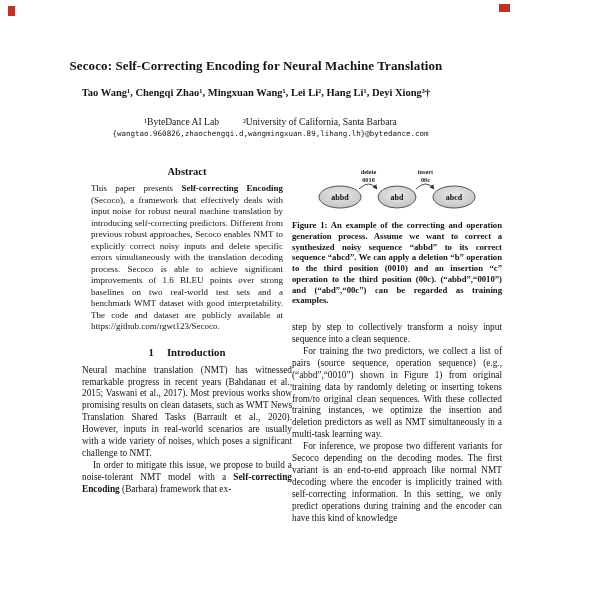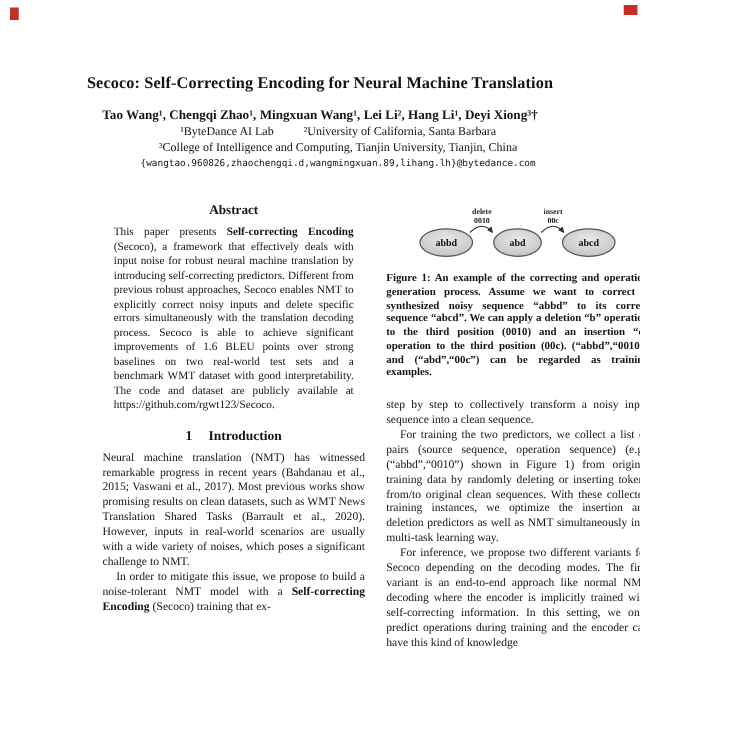--- a/index.html
+++ b/index.html
@@ -5,25 +5,25 @@
   html,body{margin:0;padding:0;background:#ffffff;}
   .page{position:relative;width:512px;height:600px;background:#ffffff;overflow:hidden;
         font-family:"Liberation Serif",serif;color:#141414;}
   .corner-mark{position:absolute;background:#c43026;}
   .corner-left{left:8px;top:6px;width:7px;height:10px;}
   .corner-right{right:2px;top:4px;width:11px;height:8px;}
 
   .header{padding-top:58px;text-align:center;}
   .title{font-size:13px;font-weight:bold;letter-spacing:.1px;}
   .authors{margin-top:13px;font-size:10.5px;font-weight:bold;}
-  .affil{margin-top:2px;font-size:9.6px;padding-left:29px;}
+  .affil{margin-top:18px;font-size:9.6px;padding-left:29px;}
   .pre{white-space:pre;}
   .email{font-family:"DejaVu Sans Mono","Liberation Mono",monospace;font-size:7.5px;margin-top:2px;letter-spacing:0;padding-left:29px;}
 
-  .columns{display:flex;justify-content:space-between;padding:24px 82px 0 82px;gap:17px;}
+  .columns{display:flex;justify-content:space-between;padding:24px 82px 0 82px;}
   .col{width:210px;flex:0 0 210px;}
 
   .para{margin:0;font-size:9.3px;line-height:1.28;text-align:justify;}
   .indent{text-indent:11px;}
 
   .abs-heading{text-align:center;font-weight:bold;font-size:10.5px;margin:4px 0 6px;}
   .abs-text{padding:0 9px;font-size:9px;}
 
   .sec-heading{font-weight:bold;font-size:10.8px;margin:13px 0 7px;text-align:center;}
   .sec-num{margin-right:13px;}
@@ -42,35 +42,34 @@
 
 <div class="page">
 
   <div class="corner-mark corner-left"></div>
   <div class="corner-mark corner-right"></div>
 
   <div class="header">
     <div class="title">Secoco: Self-Correcting Encoding for Neural Machine Translation</div>
     <div class="authors">Tao Wang¹, Chengqi Zhao¹, Mingxuan Wang¹, Lei Li², Hang Li¹, Deyi Xiong³†</div>
     <div class="affil pre">¹ByteDance AI Lab          ²University of California, Santa Barbara</div>
-    <div class="affil">³College of Intelligence and Computing, Tianjin University, Tianjin, China</div>
     <div class="email pre">{wangtao.960826,zhaochengqi.d,wangmingxuan.89,lihang.lh}@bytedance.com</div>
   </div>
 
   <div class="columns">
 
     <div class="col">
       <div class="abs-heading">Abstract</div>
       <p class="para abs-text"><span>This paper presents </span><b>Self-correcting Encoding</b><span> (Secoco), a framework that effectively deals with input noise for robust neural machine translation by introducing self-correcting predictors. Different from previous robust approaches, Secoco enables NMT to explicitly correct noisy inputs and delete specific errors simultaneously with the translation decoding process. Secoco is able to achieve significant improvements of 1.6 BLEU points over strong baselines on two real-world test sets and a benchmark WMT dataset with good interpretability. The code and dataset are publicly available at </span><span class="url">https://github.com/rgwt123/Secoco</span><span>.</span></p>
 
       <div class="sec-heading">
         <span class="sec-num">1</span><span>Introduction</span>
       </div>
       <p class="para">Neural machine translation (NMT) has witnessed remarkable progress in recent years (Bahdanau et al., 2015; Vaswani et al., 2017). Most previous works show promising results on clean datasets, such as WMT News Translation Shared Tasks (Barrault et al., 2020). However, inputs in real-world scenarios are usually with a wide variety of noises, which poses a significant challenge to NMT.</p>
-      <p class="para indent"><span>In order to mitigate this issue, we propose to build a noise-tolerant NMT model with a </span><b>Self-correcting Encoding</b><span> (Secoco) training that ex-</span></p>
+      <p class="para indent"><span>In order to mitigate this issue, we propose to build a noise-tolerant NMT model with a </span><b>Self-correcting Encoding</b><span> (Barbara) framework that ex-</span></p>
     </div>
 
     <div class="col">
       <div class="figure">
         <svg class="fig-svg" viewBox="0 0 170 46" width="170" height="46">
           <defs>
             <marker id="arrow" viewBox="0 0 8 8" refX="7" refY="4" markerWidth="5.5" markerHeight="5.5" orient="auto">
               <path d="M0,0 L8,4 L0,8 z" fill="#333"></path>
             </marker>
             <radialGradient id="nodeGrad" cx="50%" cy="38%" r="75%">

